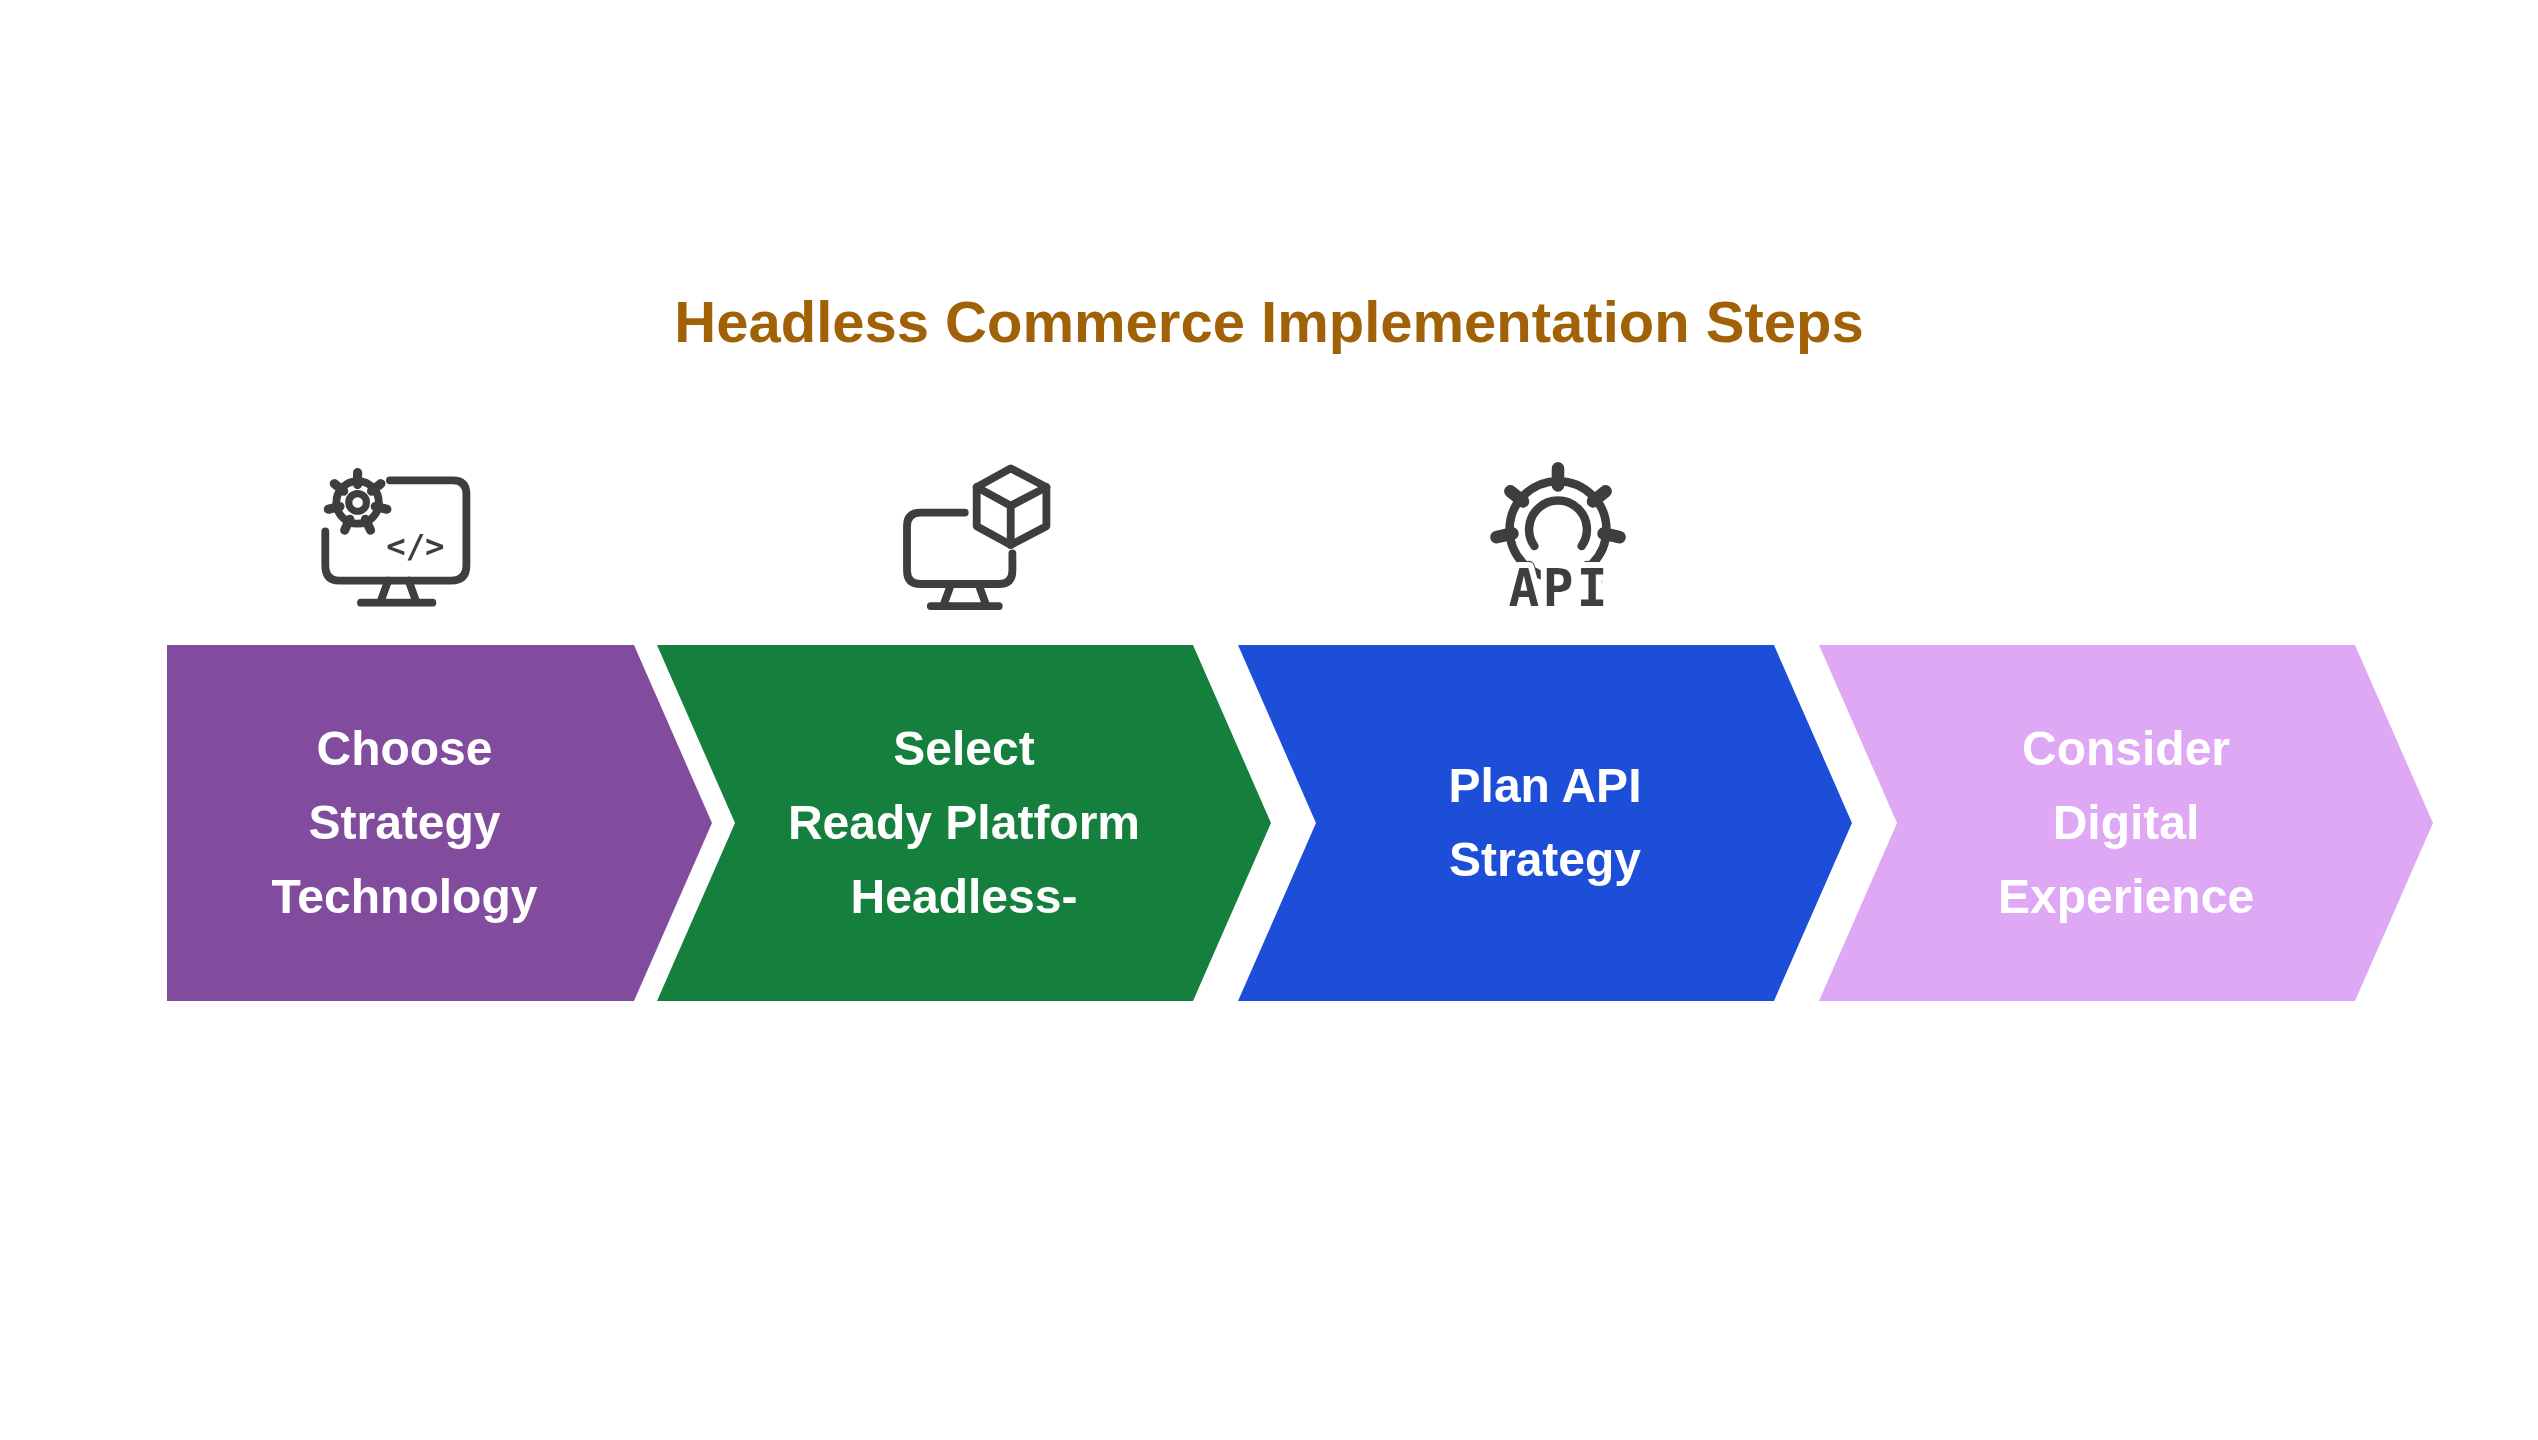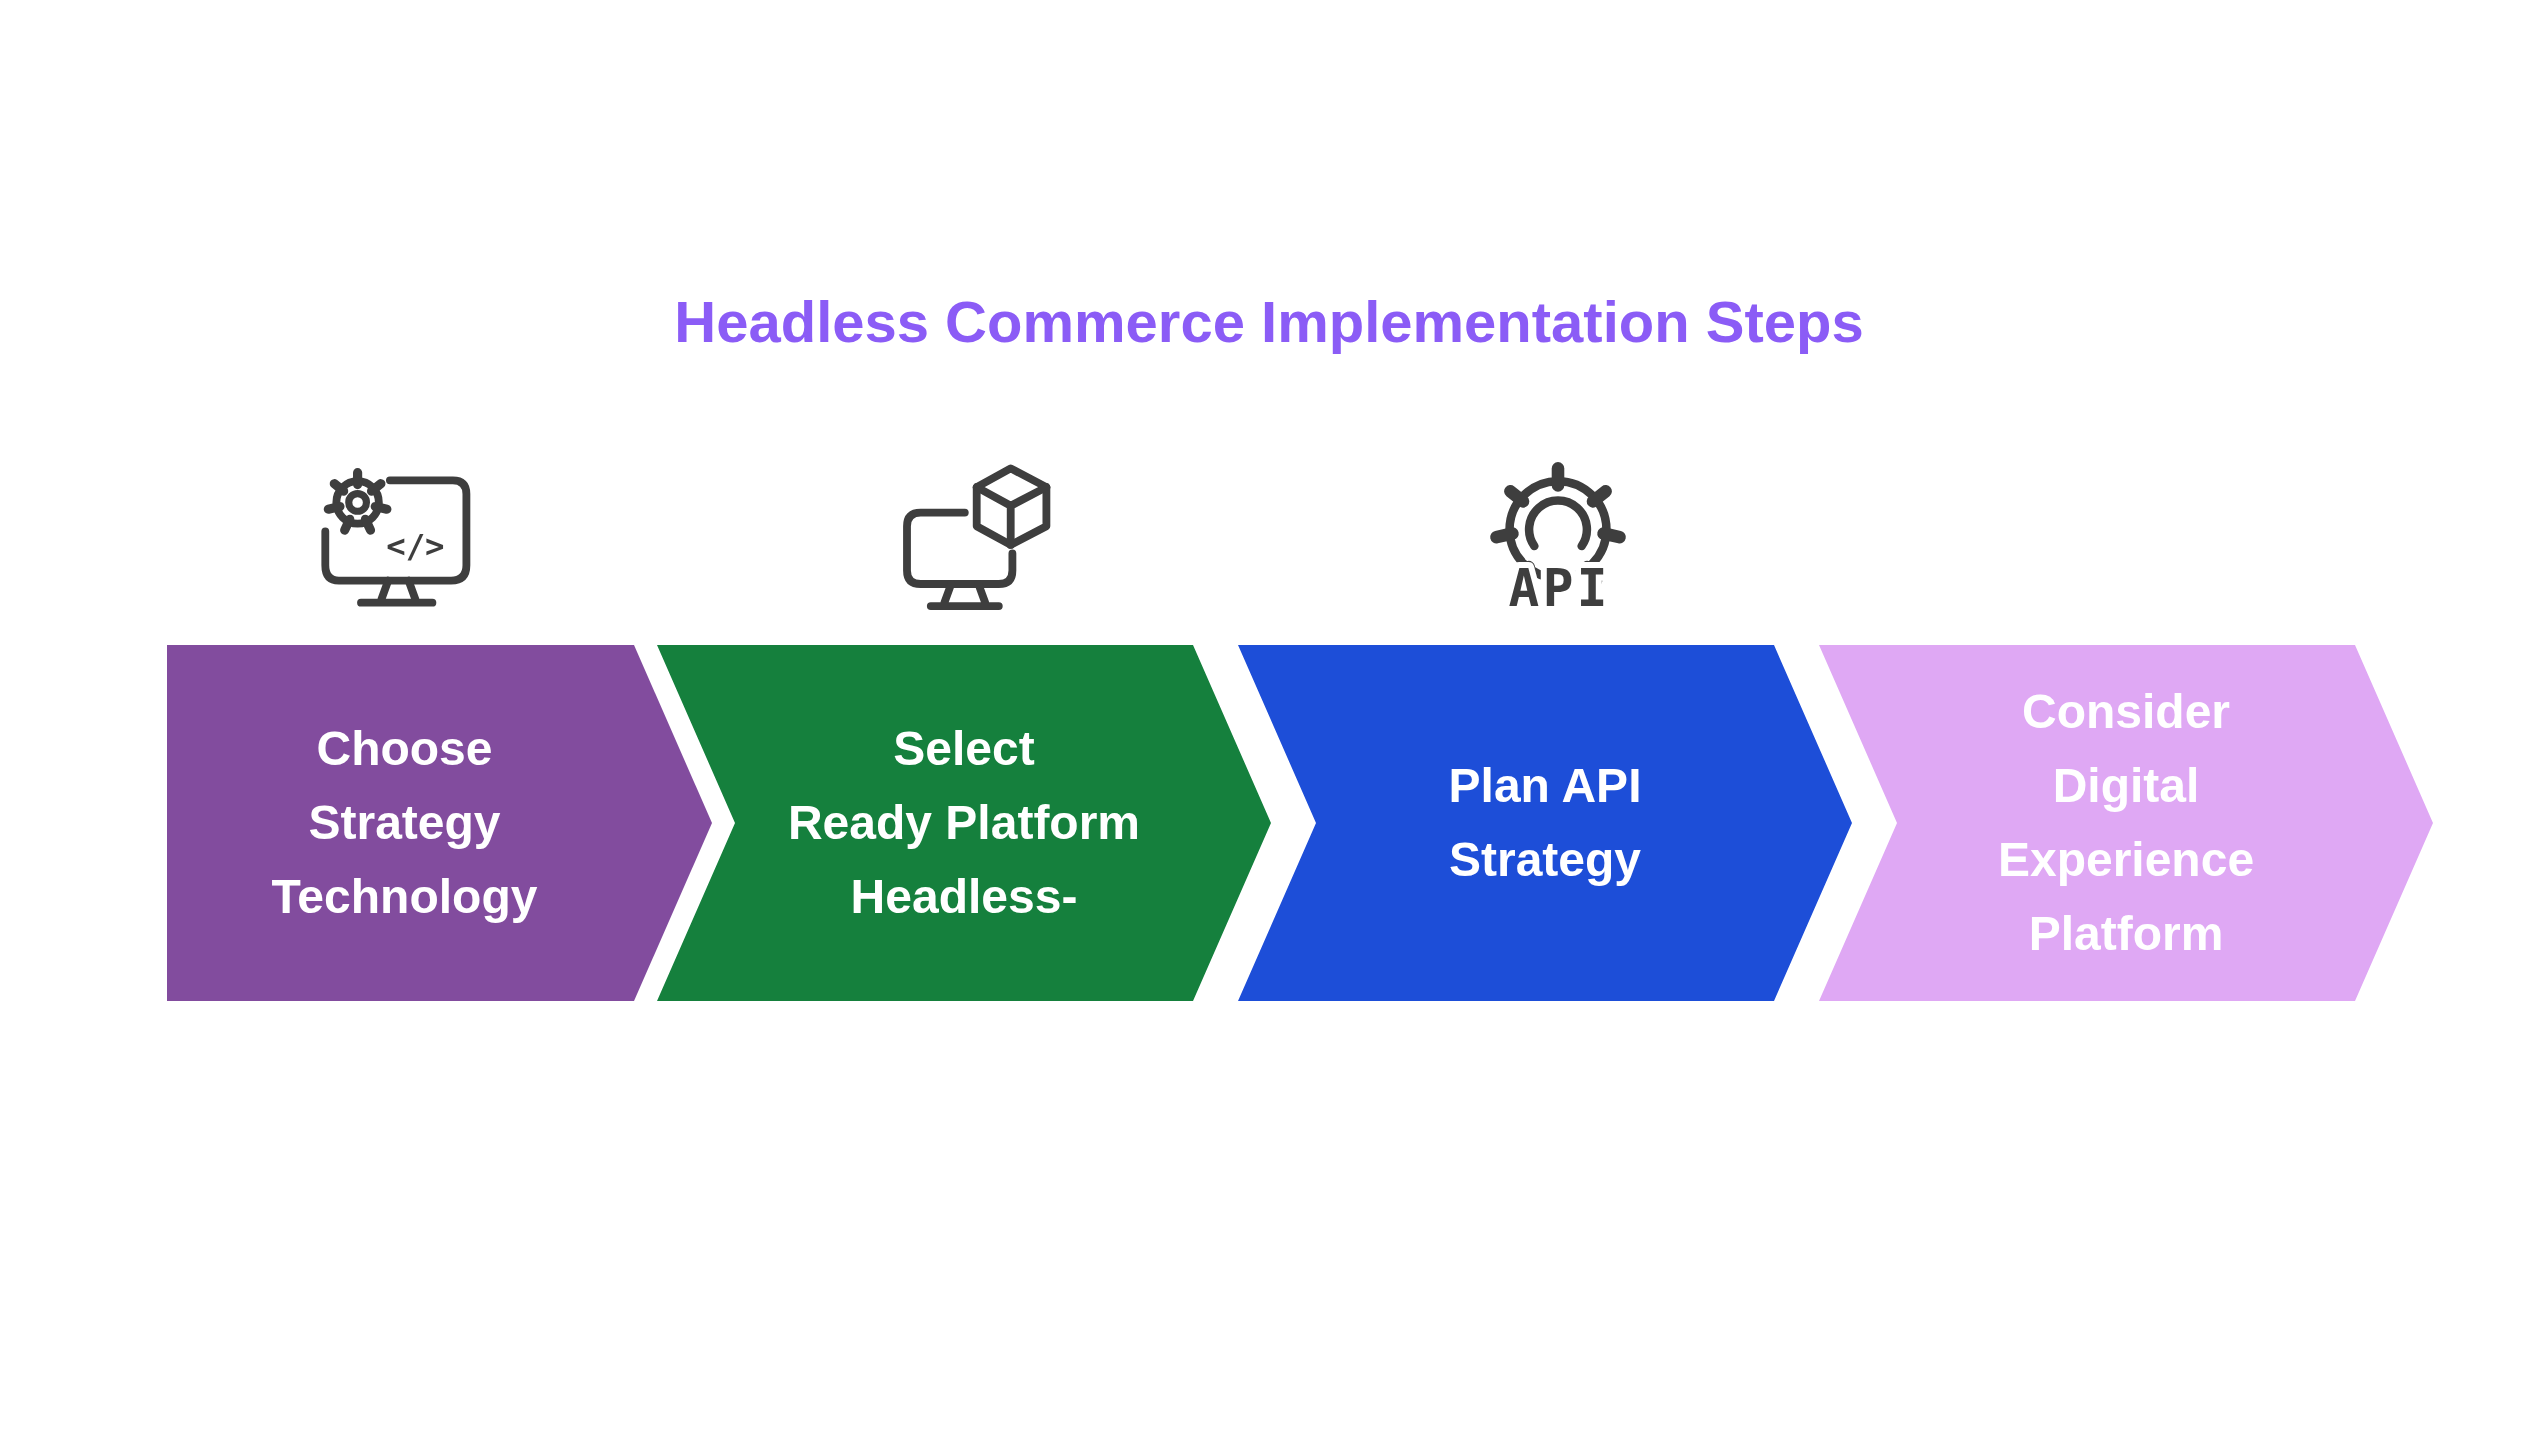--- a/index.html
+++ b/index.html
@@ -17,21 +17,21 @@
   }
   .title {
     position: absolute;
     top: 288px;
     left: 0;
     width: 100%;
     margin: 0;
     text-align: center;
     font-size: 58px;
     font-weight: bold;
-    color: #8b5cf6;
+    color: #a16207;
     letter-spacing: 0px;
   }
   .icon-slot {
     position: absolute;
     top: 448px;
     width: 170px;
     height: 170px;
   }
   .icon-slot svg { display: block; width: 170px; height: 170px; }
   .icon-1 { left: 310px; }
@@ -152,17 +152,16 @@
       <span>Plan API</span>
       <span>Strategy</span>
     </div>
   </div>
 
   <div class="chevron chevron-4 chevron-notched" style="background-color: rgb(223, 168, 244);">
     <div class="step-label">
       <span>Consider</span>
       <span>Digital</span>
       <span>Experience</span>
-      <span>Platform</span>
     </div>
   </div>
 
 </div>
 
 </body></html>

